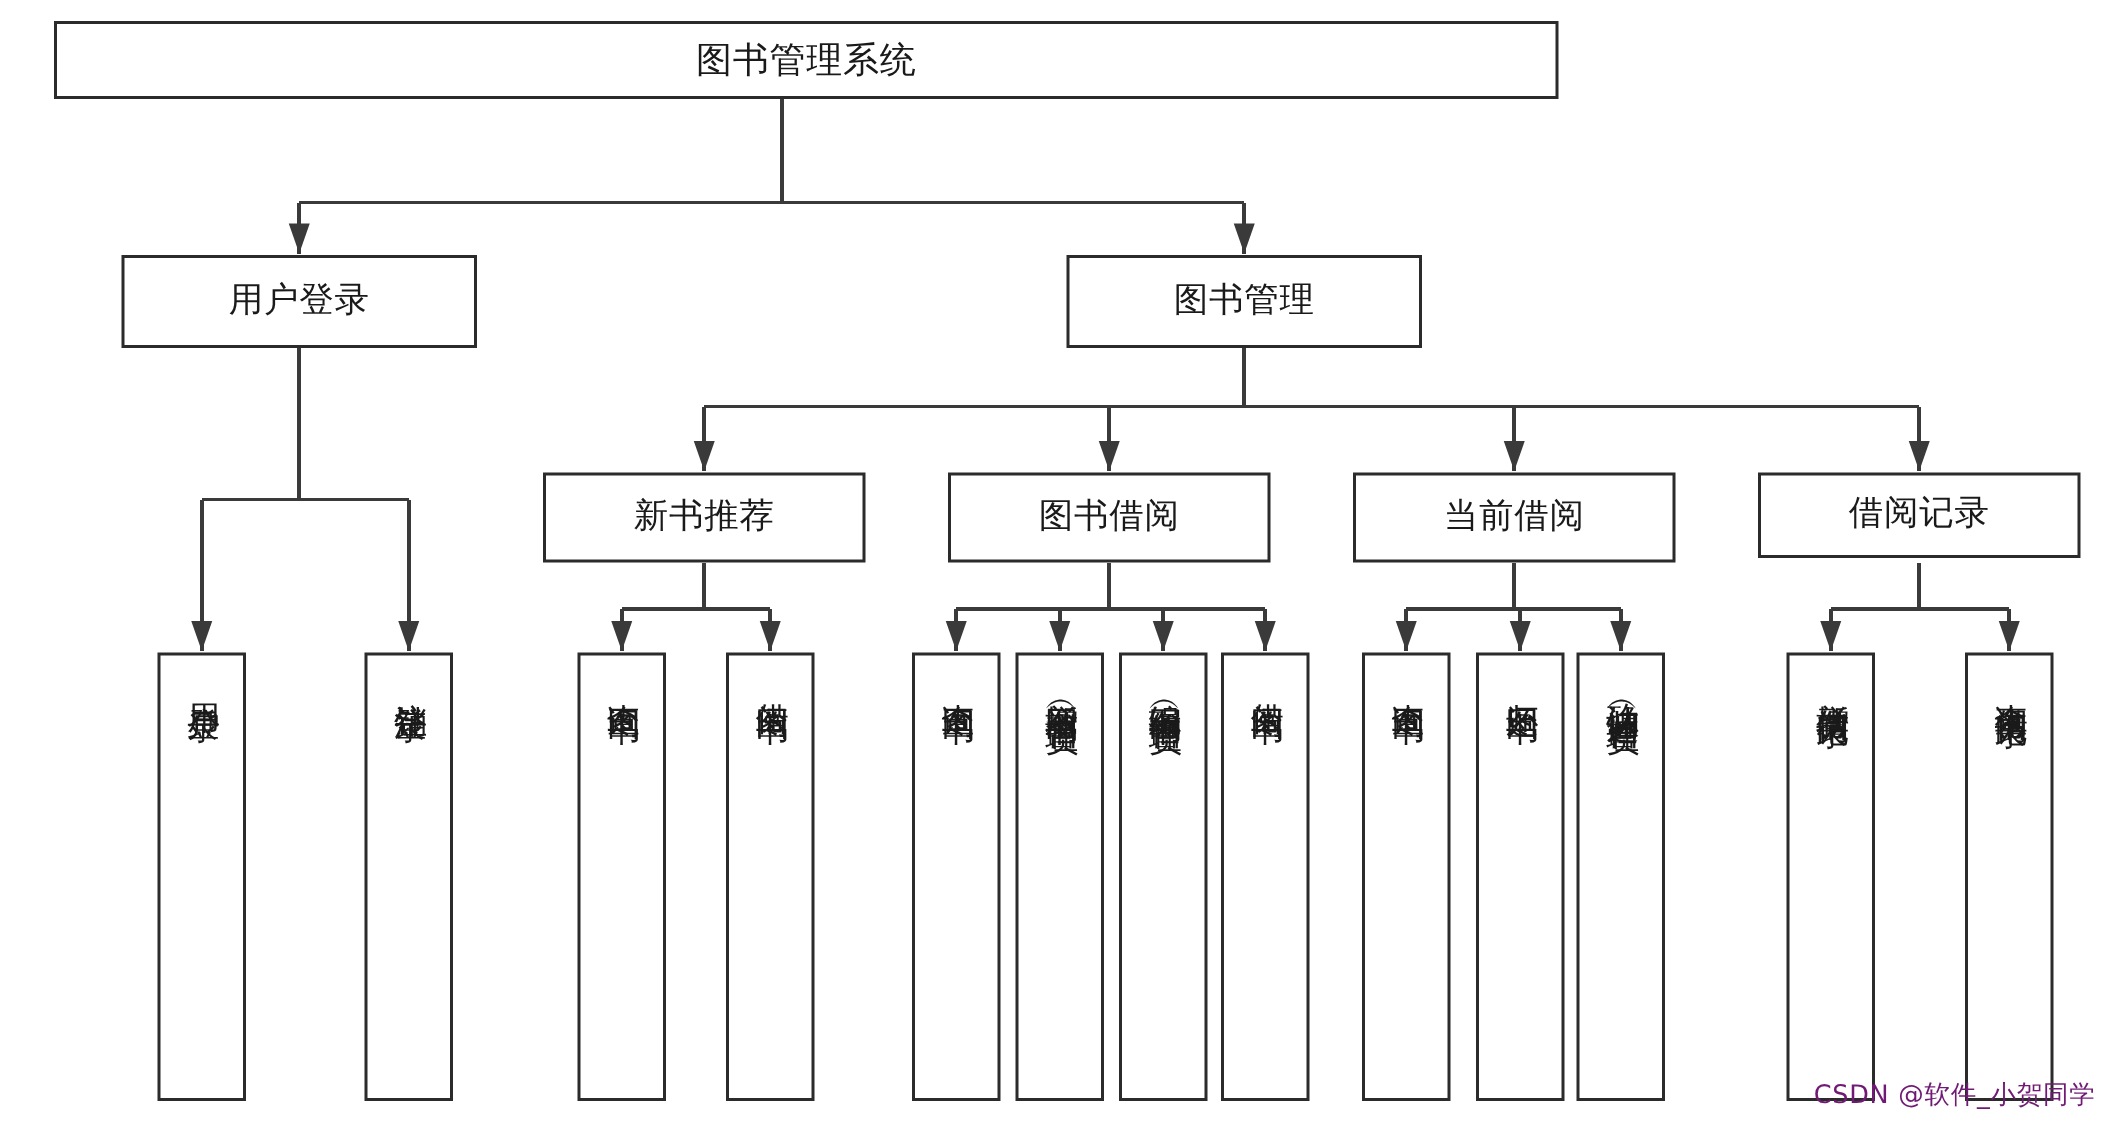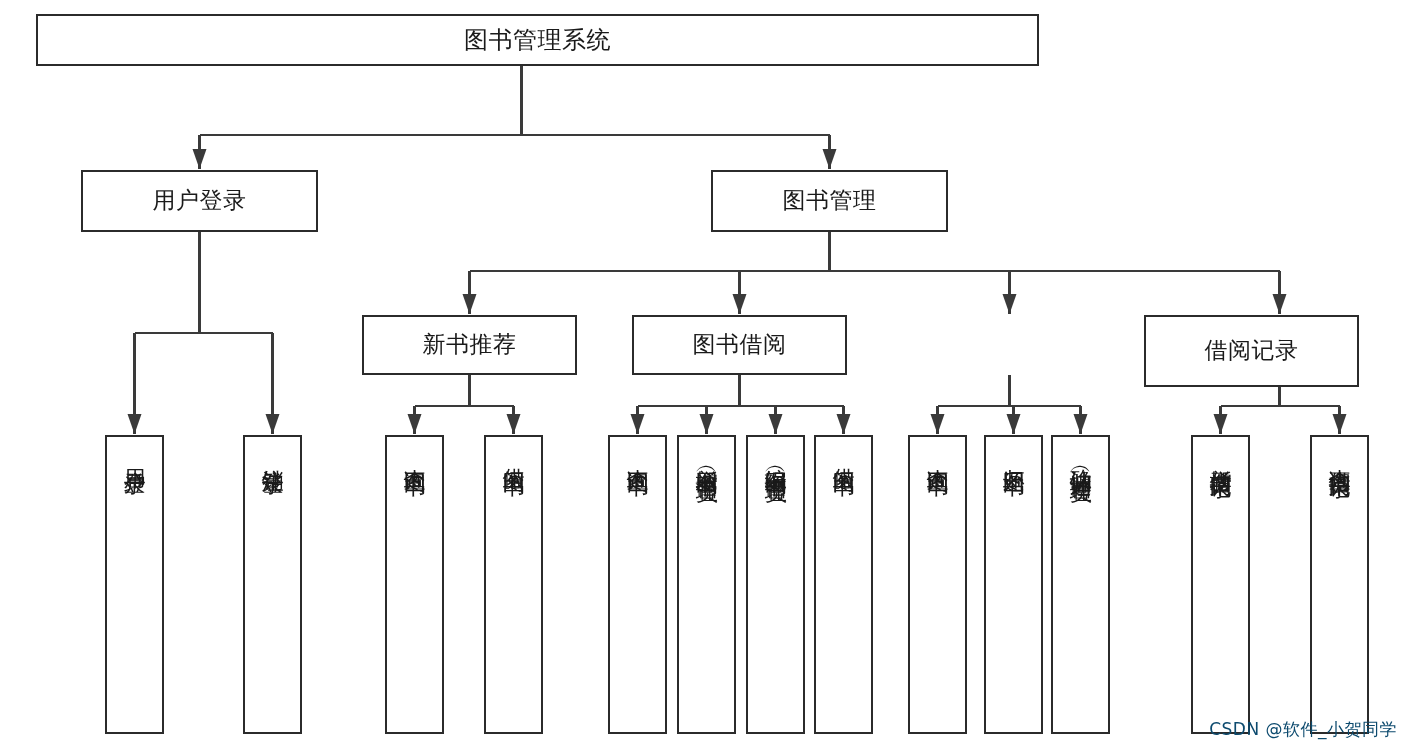--- a/index.html
+++ b/index.html
@@ -54,21 +54,21 @@
     font-size:22px;
     line-height:1.12;
     letter-spacing:2px;
     white-space:nowrap;
   }
   #watermark{
     position:absolute;
     right:8px;
     bottom:6px;
     font-size:17px;
-    color:#0c4a6e;
+    color:#701a75;
     letter-spacing:0.5px;
     z-index:5;
     user-select:none;
   }
 </style>
 </head>
 <body>
 
 <div id="stage">
 
@@ -137,21 +137,24 @@
   <div class="node horiz" style="left:711px;top:170px;width:237px;height:62px;text-align:center;">
     <span class="lbl">图书管理</span>
   </div>
 
   <div class="node horiz" style="left:362px;top:315px;width:215px;height:60px;">
     <span class="lbl">新书推荐</span>
   </div>
   <div class="node horiz" style="left:632px;top:315px;width:215px;height:60px;">
     <span class="lbl">图书借阅</span>
   </div>
-  <div class="node horiz" style="left:1144px;top:315px;width:215px;height:72px;">
+  <div class="node horiz" style="left:902px;top:315px;width:215px;height:60px;">
+    <span class="lbl">当前借阅</span>
+  </div>
+  <div class="node horiz" style="left:1172px;top:315px;width:215px;height:57px;font-family:Liberation Mono, monospace;">
     <span class="lbl">借阅记录</span>
   </div>
 
   <div class="node vert" style="left:105px;top:435px;width:59px;height:299px;">
     <span class="lbl">用户登录</span>
   </div>
   <div class="node vert" style="left:243px;top:435px;width:59px;height:299px;">
     <span class="lbl">注销登录</span>
   </div>
 

